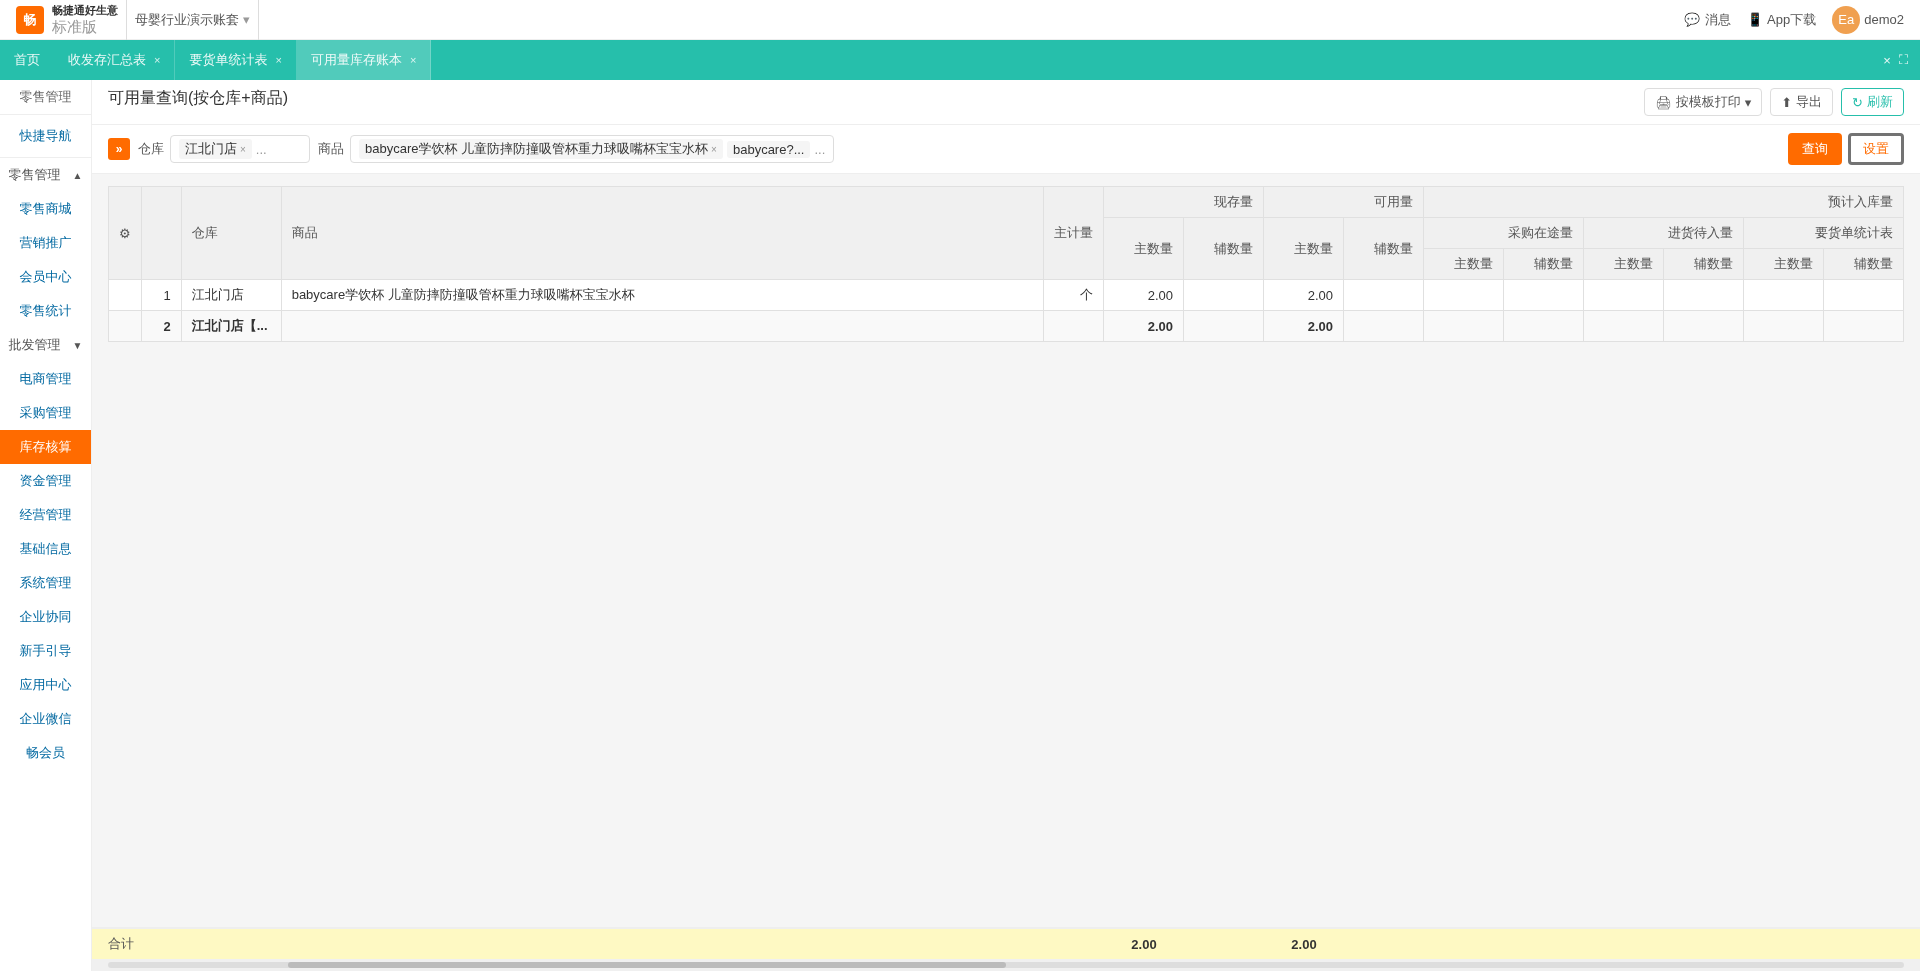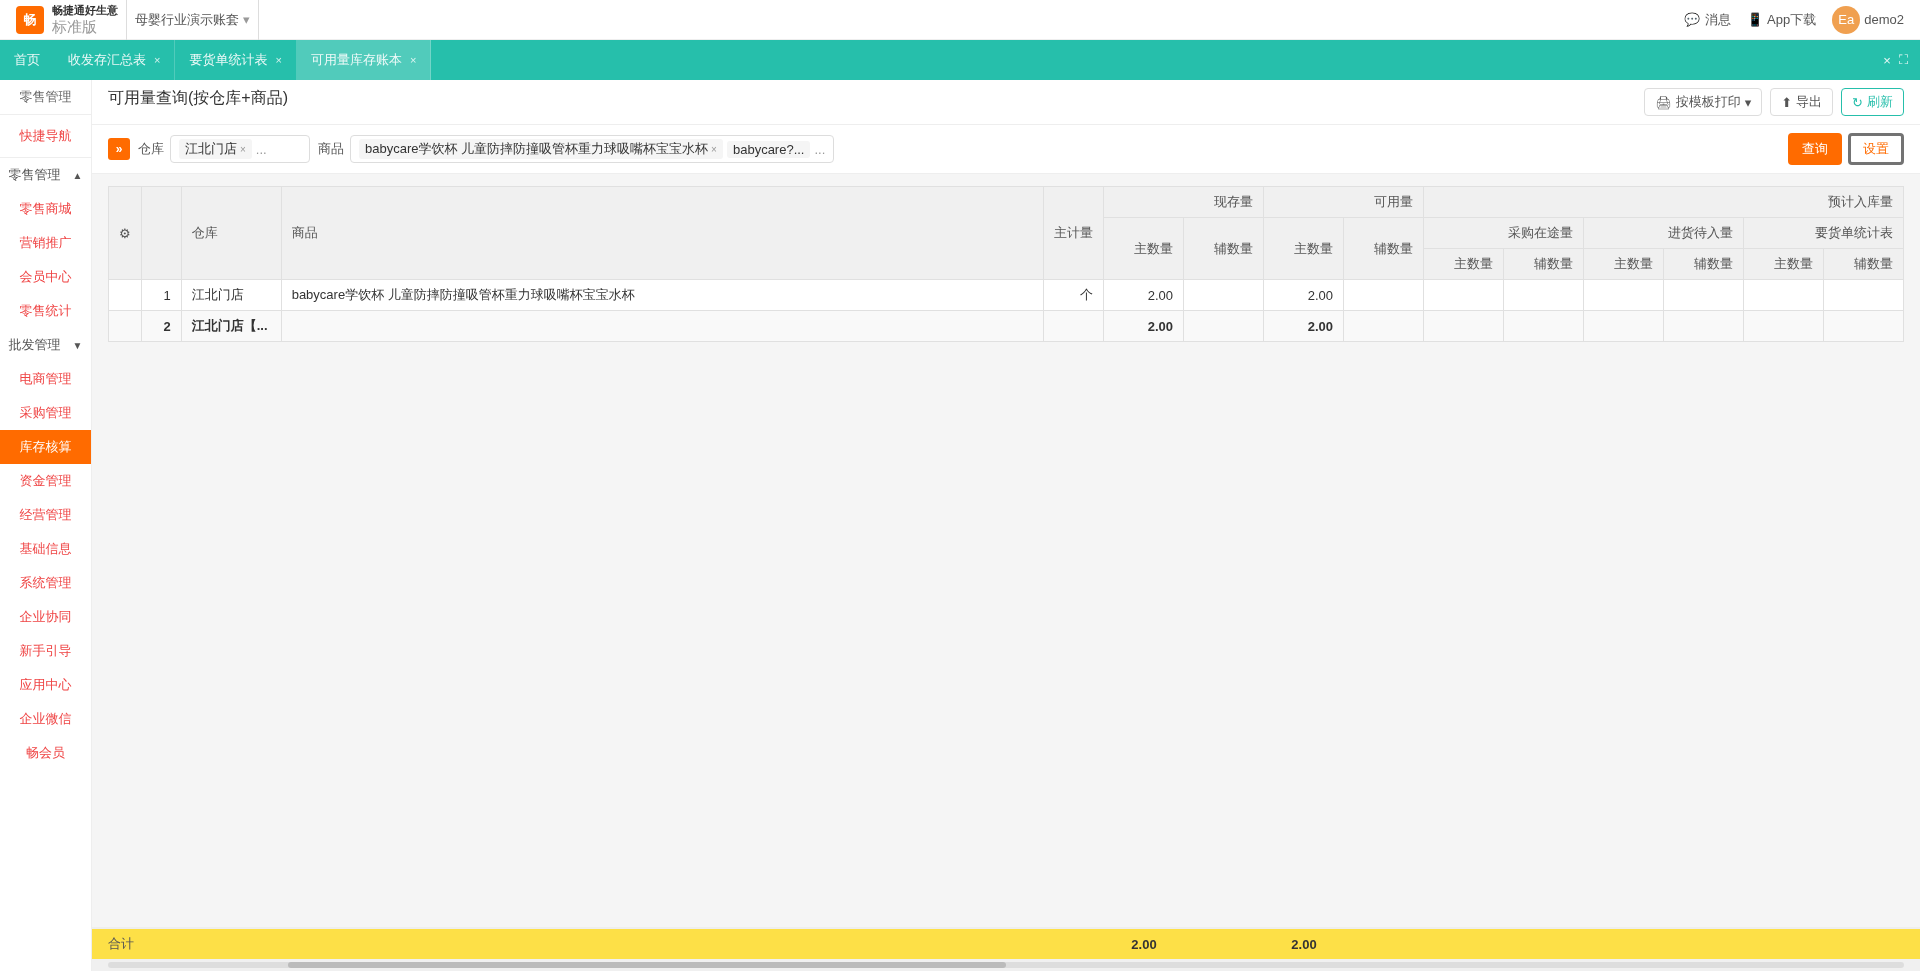--- a/index.html
+++ b/index.html
@@ -43,21 +43,21 @@
     .nav-tab-home { padding: 0 14px; display: flex; align-items: center; color: rgba(255,255,255,0.9); cursor: pointer; font-size: 13px; }
     .nav-tabs-right { margin-left: auto; display: flex; align-items: center; gap: 8px; padding: 0 12px; color: rgba(255,255,255,0.9); }
 
     
     .main-layout { display: flex; flex: 1; overflow: hidden; }
 
     
     .sidebar { width: 92px; background: #fff; border-right: 1px solid #eee; display: flex; flex-direction: column; flex-shrink: 0; overflow-y: auto; }
     .sidebar-search { padding: 8px 6px; font-size: 12px; color: #666; text-align: center; border-bottom: 1px solid #eee; cursor: pointer; }
     .sidebar-nav { padding: 4px 0; border-bottom: 1px solid #eee; }
-    .sidebar-item { padding: 8px 4px; text-align: center; color: #ef4444; cursor: pointer; font-size: 12px; }
+    .sidebar-item { padding: 8px 4px; text-align: center; color: #0369a1; cursor: pointer; font-size: 12px; }
     .sidebar-item.active { color: #fff; background: #ff6b00; }
     .sidebar-group-header { display: flex; align-items: center; justify-content: center; gap: 12px; padding: 8px 4px; color: #555; cursor: pointer; font-size: 12px; }
 
     
     .content { flex: 1; display: flex; flex-direction: column; overflow: hidden; }
 
     
     .page-header {
       display: flex; align-items: flex-start; justify-content: space-between;
       padding: 8px 16px; background: #fff; border-bottom: 1px solid #eee;
@@ -89,21 +89,21 @@
     .data-table { width: 100%; border-collapse: collapse; background: #fff; border: 1px solid #e0e0e0; }
     .data-table th, .data-table td { border: 1px solid #e0e0e0; padding: 6px 10px; text-align: right; font-size: 13px; }
     .data-table th { background: #f0f0f0; color: #555; font-weight: 500; }
     .data-table td { color: #333; }
     .col-settings { width: 30px; color: #888; }
     .col-no { width: 40px; }
     .col-warehouse { width: 100px; text-align: left !important; }
     .col-product { text-align: left !important; }
 
     
-    .table-footer { background: #fde047; border-top: 2px solid #eee; padding: 6px 16px; display: flex; align-items: center; font-size: 13px; }
+    .table-footer { background: #fef9c3; border-top: 2px solid #eee; padding: 6px 16px; display: flex; align-items: center; font-size: 13px; }
     .footer-label { color: #555; width: 80px; font-weight: 500; }
     .footer-values { display: flex; flex: 1; }
     .footer-val { text-align: center; font-weight: bold; color: #333; }
 
     
     .scrollbar-area { height: 12px; background: #f0f0f0; display: flex; align-items: center; padding: 0 16px; }
     .scrollbar-track { flex: 1; height: 6px; background: #ddd; border-radius: 3px; position: relative; }
     .scrollbar-thumb { height: 6px; background: #bbb; border-radius: 3px; width: 40%; margin-left: 10%; }
   </style>
 </head>

